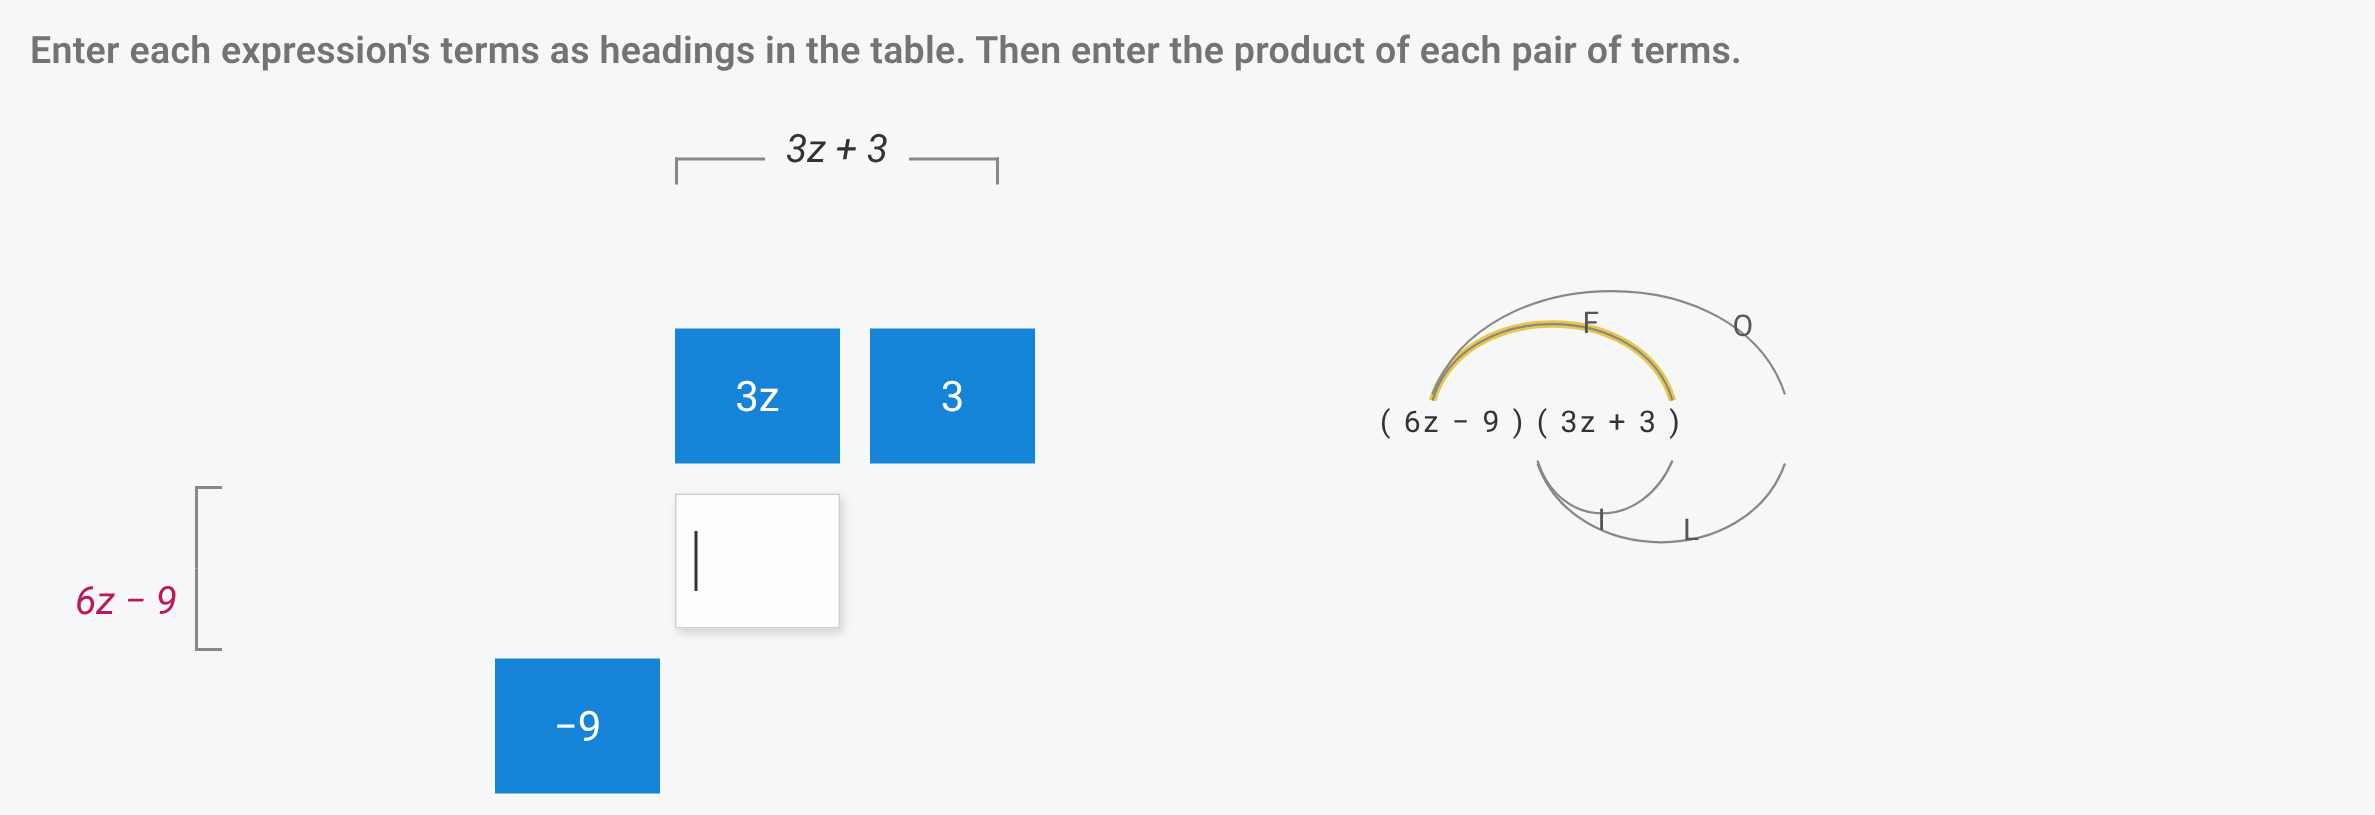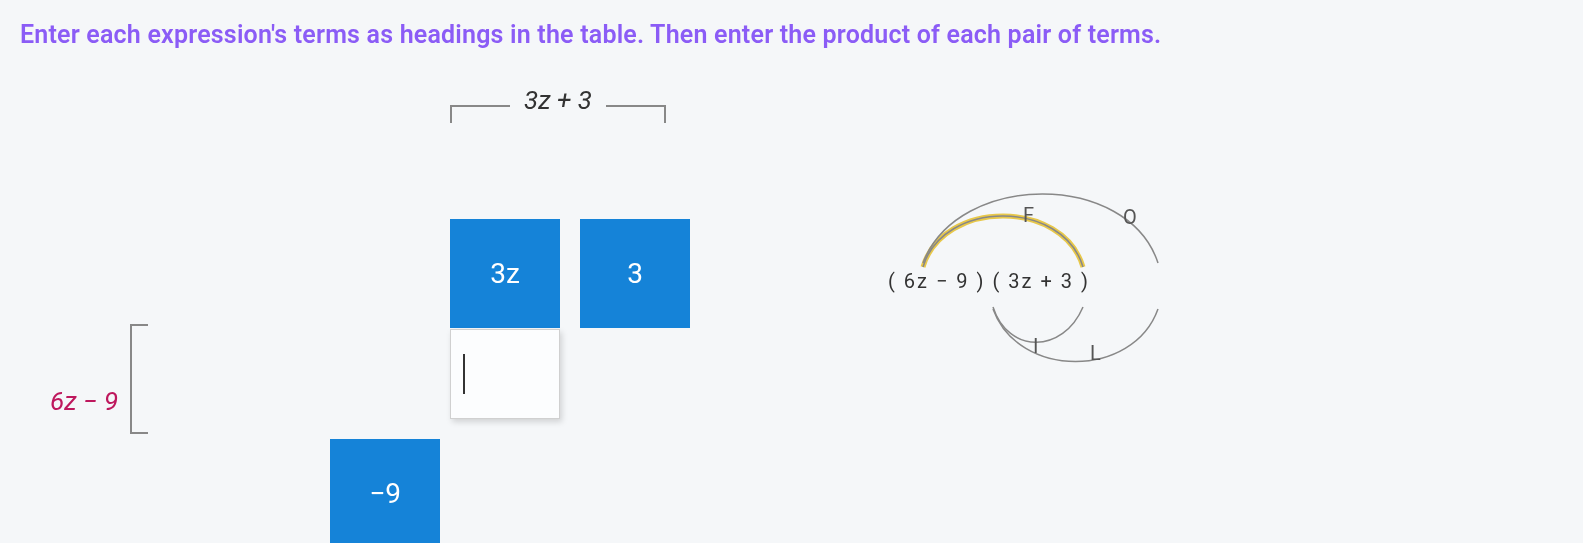--- a/index.html
+++ b/index.html
@@ -7,28 +7,28 @@
       font-family: -apple-system, BlinkMacSystemFont, "Segoe UI", Roboto, sans-serif;
       background: #f5f7f9;
       width: 1583px;
       height: 543px;
       position: relative;
       padding: 20px;
     }
     .instruction {
       font-size: 25px;
       font-weight: 600;
-      color: #8b5cf6;
+      color: #737373;
       margin-bottom: 40px;
       letter-spacing: 0.2px;
     }
     .content {
       display: flex;
       align-items: center;
-      gap: 88px;
+      gap: 120px;
       margin-top: 32px;
     }
     .area-model {
       position: relative;
       width: 700px;
       height: 400px;
     }
     .top-label-container {
       position: absolute;
       top: 10px;
@@ -72,21 +72,21 @@
       padding: 10px 0;
       white-space: nowrap;
       font-style: italic;
       position: absolute;
       left: -80px;
       top: 52px;
     }
     .cell {
       position: absolute;
       width: 110px;
-      height: 109px;
+      height: 90px;
       display: flex;
       align-items: center;
       justify-content: center;
       font-size: 28px;
       color: #fff;
       background: #1583d8;
     }
     .cell-3z { left: 430px; top: 130px; }
     .cell-3  { left: 560px; top: 130px; }
     .cell-6z { left: 310px; top: 240px; }

